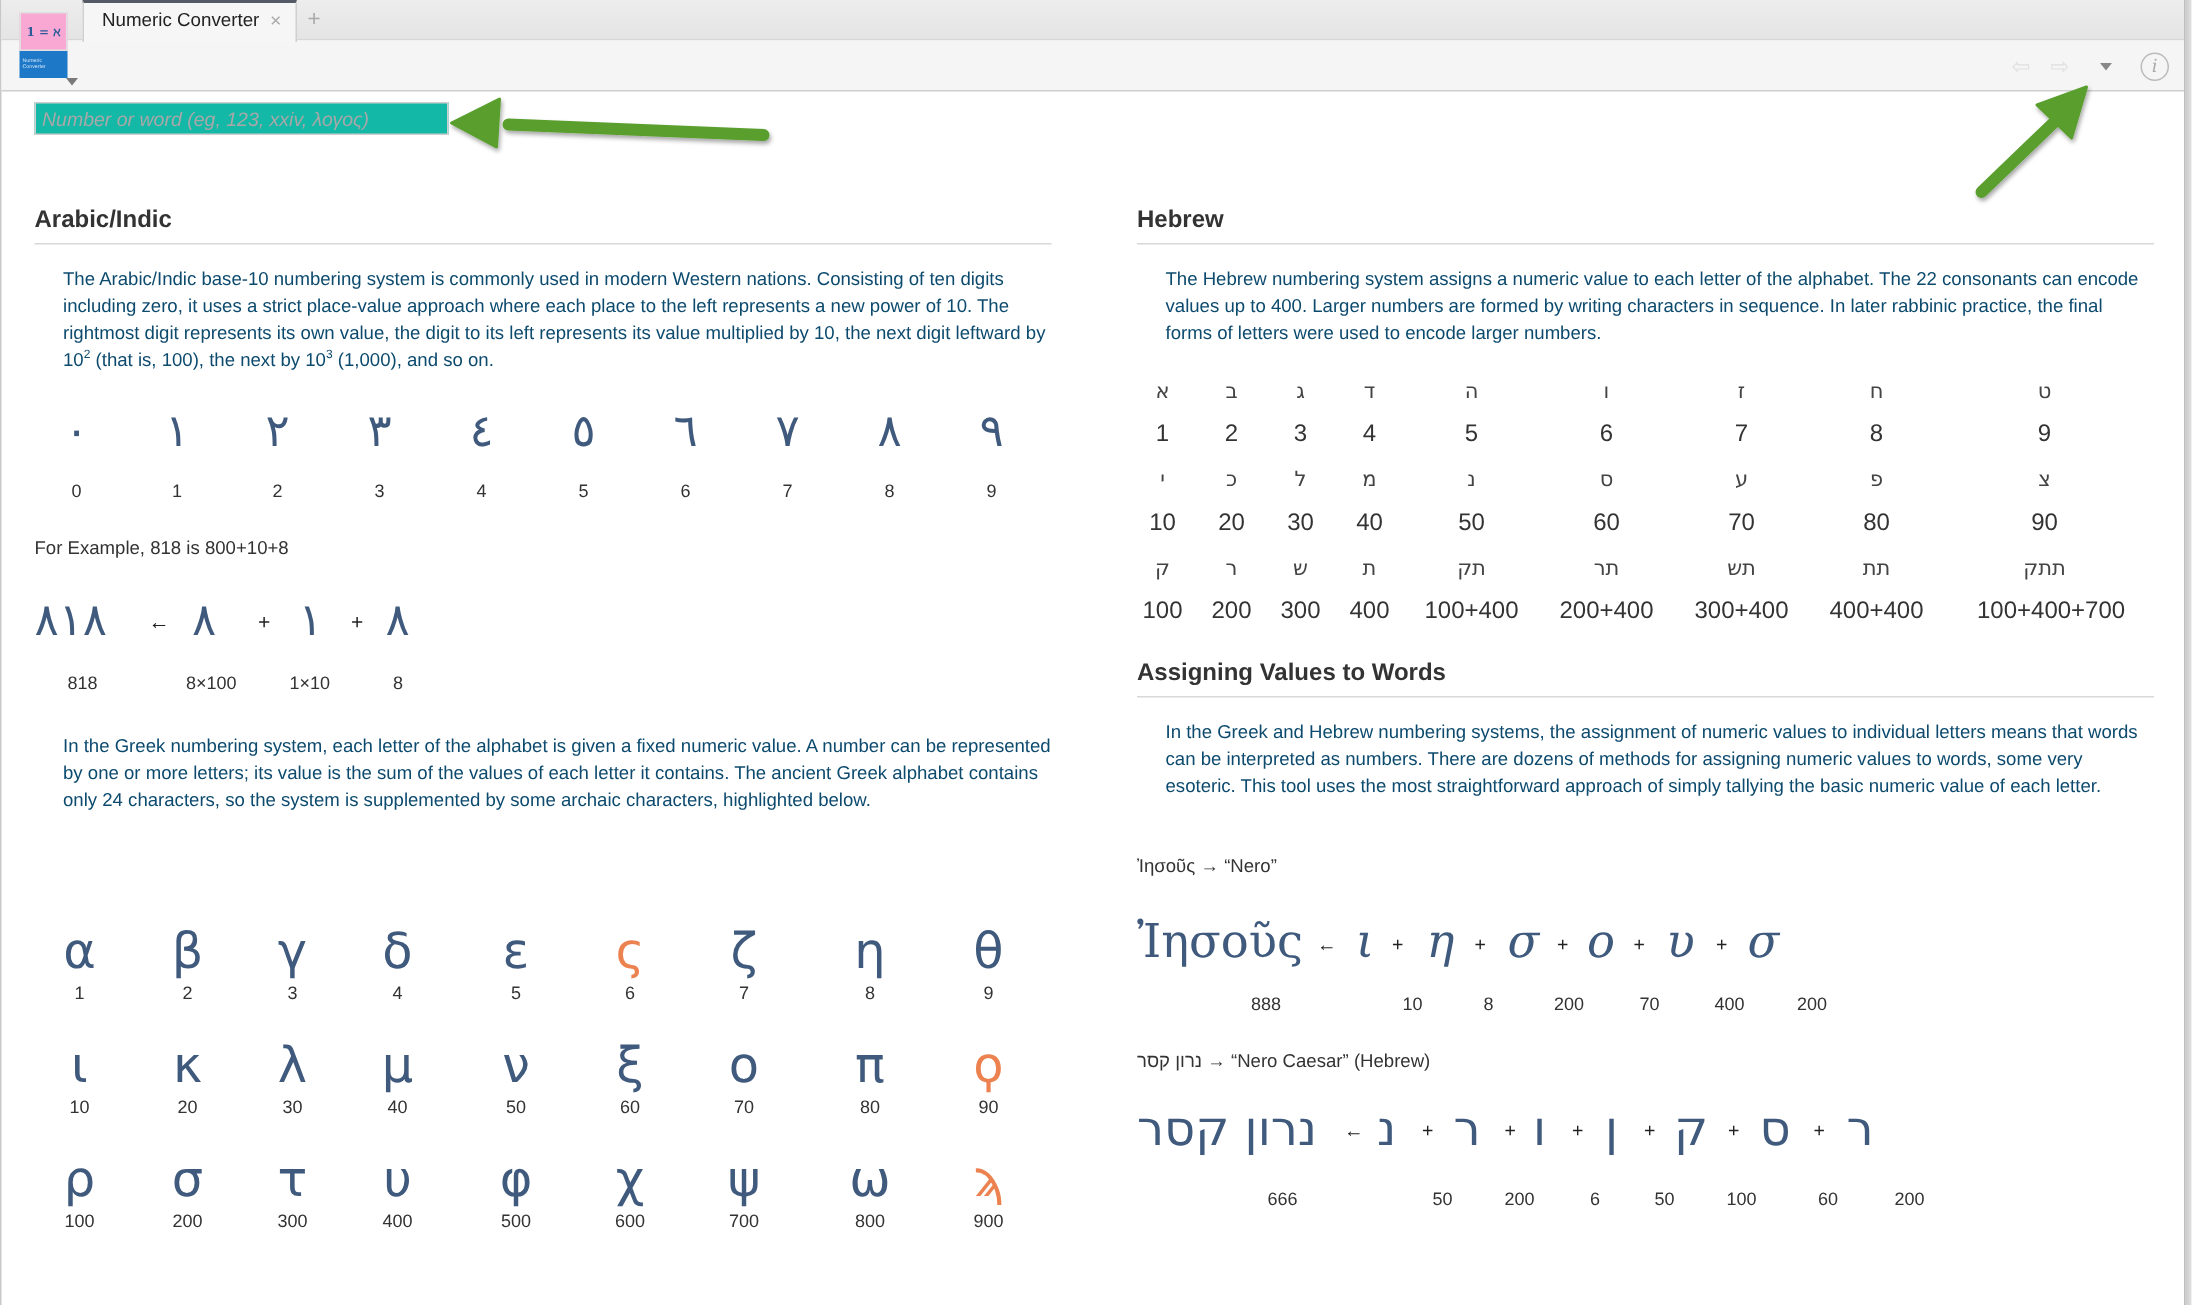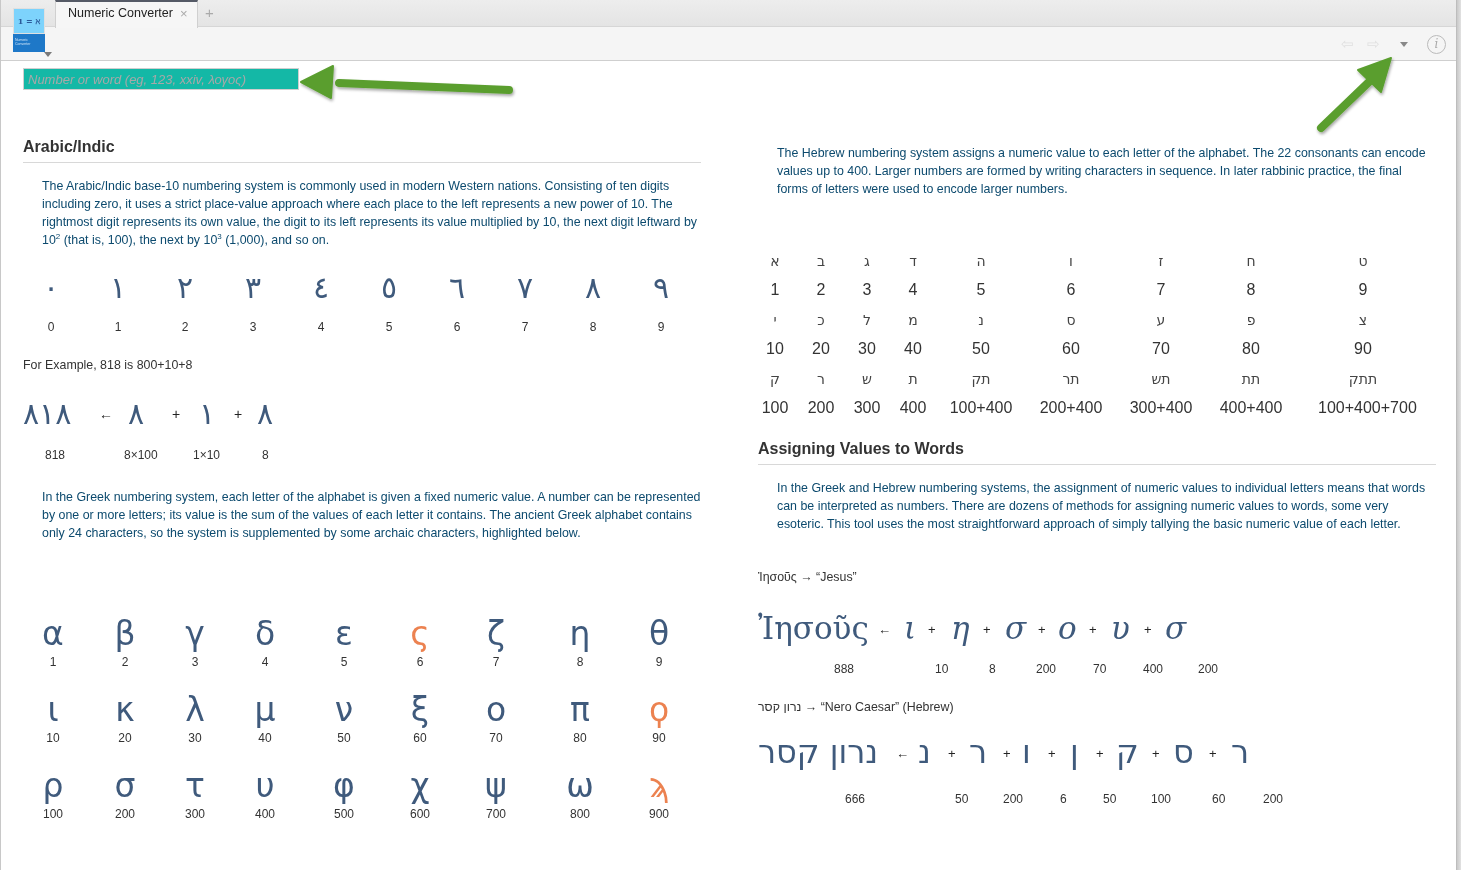--- a/index.html
+++ b/index.html
@@ -4,21 +4,21 @@
 <style>
   * { box-sizing: border-box; margin: 0; padding: 0; }
   html, body { width: 1461px; height: 870px; overflow: hidden; background: #fff; }
   body { font-family: "Liberation Sans", sans-serif; color: #333; position: relative; }
 
   .app-frame { position: absolute; left: 0; top: 0; width: 1461px; height: 870px; border-left: 1px solid #c8c8c8; }
 
   
   .tabstrip { position: absolute; left: 0; top: 0; width: 1455px; height: 27px; background: linear-gradient(#ededed, #e4e4e4); border-bottom: 1px solid #d6d6d6; }
   .logo { position: absolute; left: 12px; top: 8px; width: 32px; height: 44px; z-index: 3; }
-  .logo-top { height: 26px; background: #7dd3fc; border: 1px solid #e0e0e0; font-family: "DejaVu Serif", serif; font-size: 8px; color: #2c5b9a; text-align: center; line-height: 24px; font-weight: bold; }
+  .logo-top { height: 26px; background: #f9a8d4; border: 1px solid #e0e0e0; font-family: "DejaVu Serif", serif; font-size: 8px; color: #2c5b9a; text-align: center; line-height: 24px; font-weight: bold; }
   .logo-bot { height: 18px; background: #1e78c8; color: #cfe5f8; font-size: 3.5px; padding: 4px 2px; line-height: 4px; }
   .logo-caret { position: absolute; left: 43px; top: 52px; width: 0; height: 0; border-left: 4px solid transparent; border-right: 4px solid transparent; border-top: 5px solid #7a7a7a; z-index: 3; }
 
   .tab { position: absolute; left: 54px; top: 0; width: 143px; height: 28px; background: #f6f6f6; border-top: 2px solid #555a66; border-left: 1px solid #d0d0d0; border-right: 1px solid #d0d0d0; z-index: 2; }
   .tab-label { position: absolute; left: 12px; top: 4px; font-size: 12.5px; color: #222; }
   .tab-close { position: absolute; left: 124px; top: 4px; font-size: 13px; color: #aaa; cursor: pointer; }
   .tab-add { position: absolute; left: 204px; top: 4px; font-size: 15px; color: #aaa; cursor: pointer; }
 
   
   .toolbar { position: absolute; left: 0; top: 27px; width: 1455px; height: 34px; background: #f5f5f5; border-bottom: 1px solid #cfcfcf; }
@@ -318,20 +318,21 @@
         <div class="gr-cell" style="left:611px;top:152px">
             <div class="gr-glyph arch">ϡ</div>
             <div class="gr-num">900</div>
           </div>
       </div>
     </section>
   </div>
 
   <div class="col col-right">
     <section>
+      <h2 class="sect">Hebrew</h2>
       <p class="desc">The Hebrew numbering system assigns a numeric value to each letter of the alphabet. The 22 consonants can encode values up to 400. Larger numbers are formed by writing characters in sequence. In later rabbinic practice, the final forms of letters were used to encode larger numbers.</p>
 
       <div class="he-grid">
 
         <div class="he-cell" style="left:-28px;top:0">
             <div class="he-glyph">א</div>
             <div class="he-num">1</div>
           </div>
         <div class="he-cell" style="left:18px;top:0">
             <div class="he-glyph">ב</div>
@@ -439,21 +440,21 @@
             <div class="he-glyph">תתק</div>
             <div class="he-num">100+400+700</div>
           </div>
       </div>
     </section>
 
     <section class="assign">
       <h2 class="sect">Assigning Values to Words</h2>
       <p class="desc">In the Greek and Hebrew numbering systems, the assignment of numeric values to individual letters means that words can be interpreted as numbers. There are dozens of methods for assigning numeric values to words, some very esoteric. This tool uses the most straightforward approach of simply tallying the basic numeric value of each letter.</p>
 
-      <div class="ex-cap" style="left:0;top:138px">Ἰησοῦς → “Jesus”</div>
+      <div class="ex-cap" style="left:0;top:138px">Ἰησοῦς → “Nero”</div>
 
       <div class="word-row" style="left:0;top:174px;width:500px">
         <span class="big glyph-color" style="left:0">Ἰησοῦς</span>
         <span class="op" style="left:120px">←</span>
         <span class="big glyph-color" style="left:146px;font-style:italic">ι</span>
         <span class="op" style="left:170px">+</span>
         <span class="big glyph-color" style="left:193px;font-style:italic">η</span>
         <span class="op" style="left:225px">+</span>
         <span class="big glyph-color" style="left:247px;font-style:italic">σ</span>
         <span class="op" style="left:280px">+</span>

